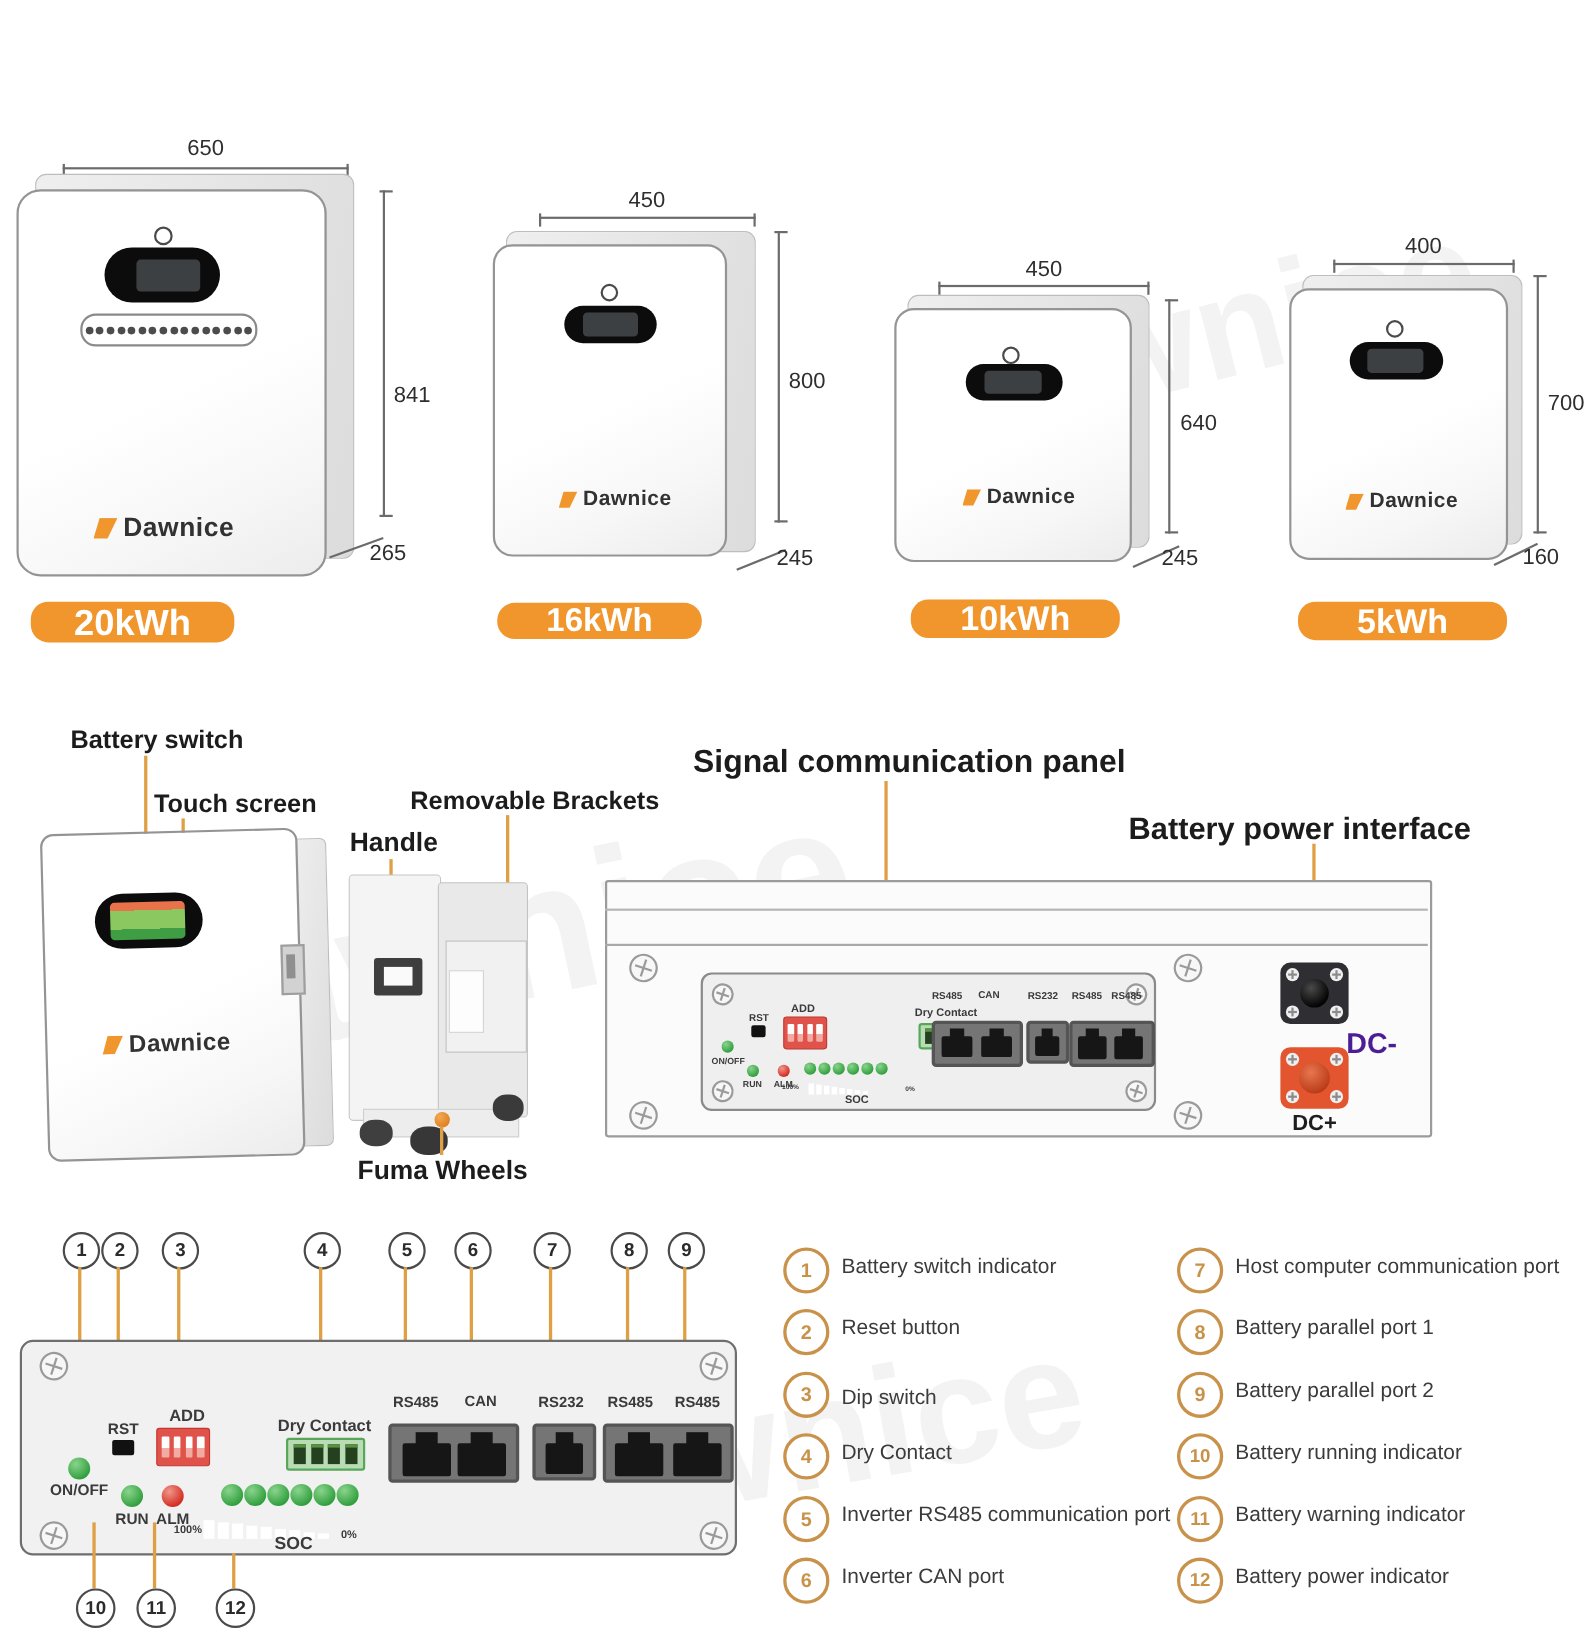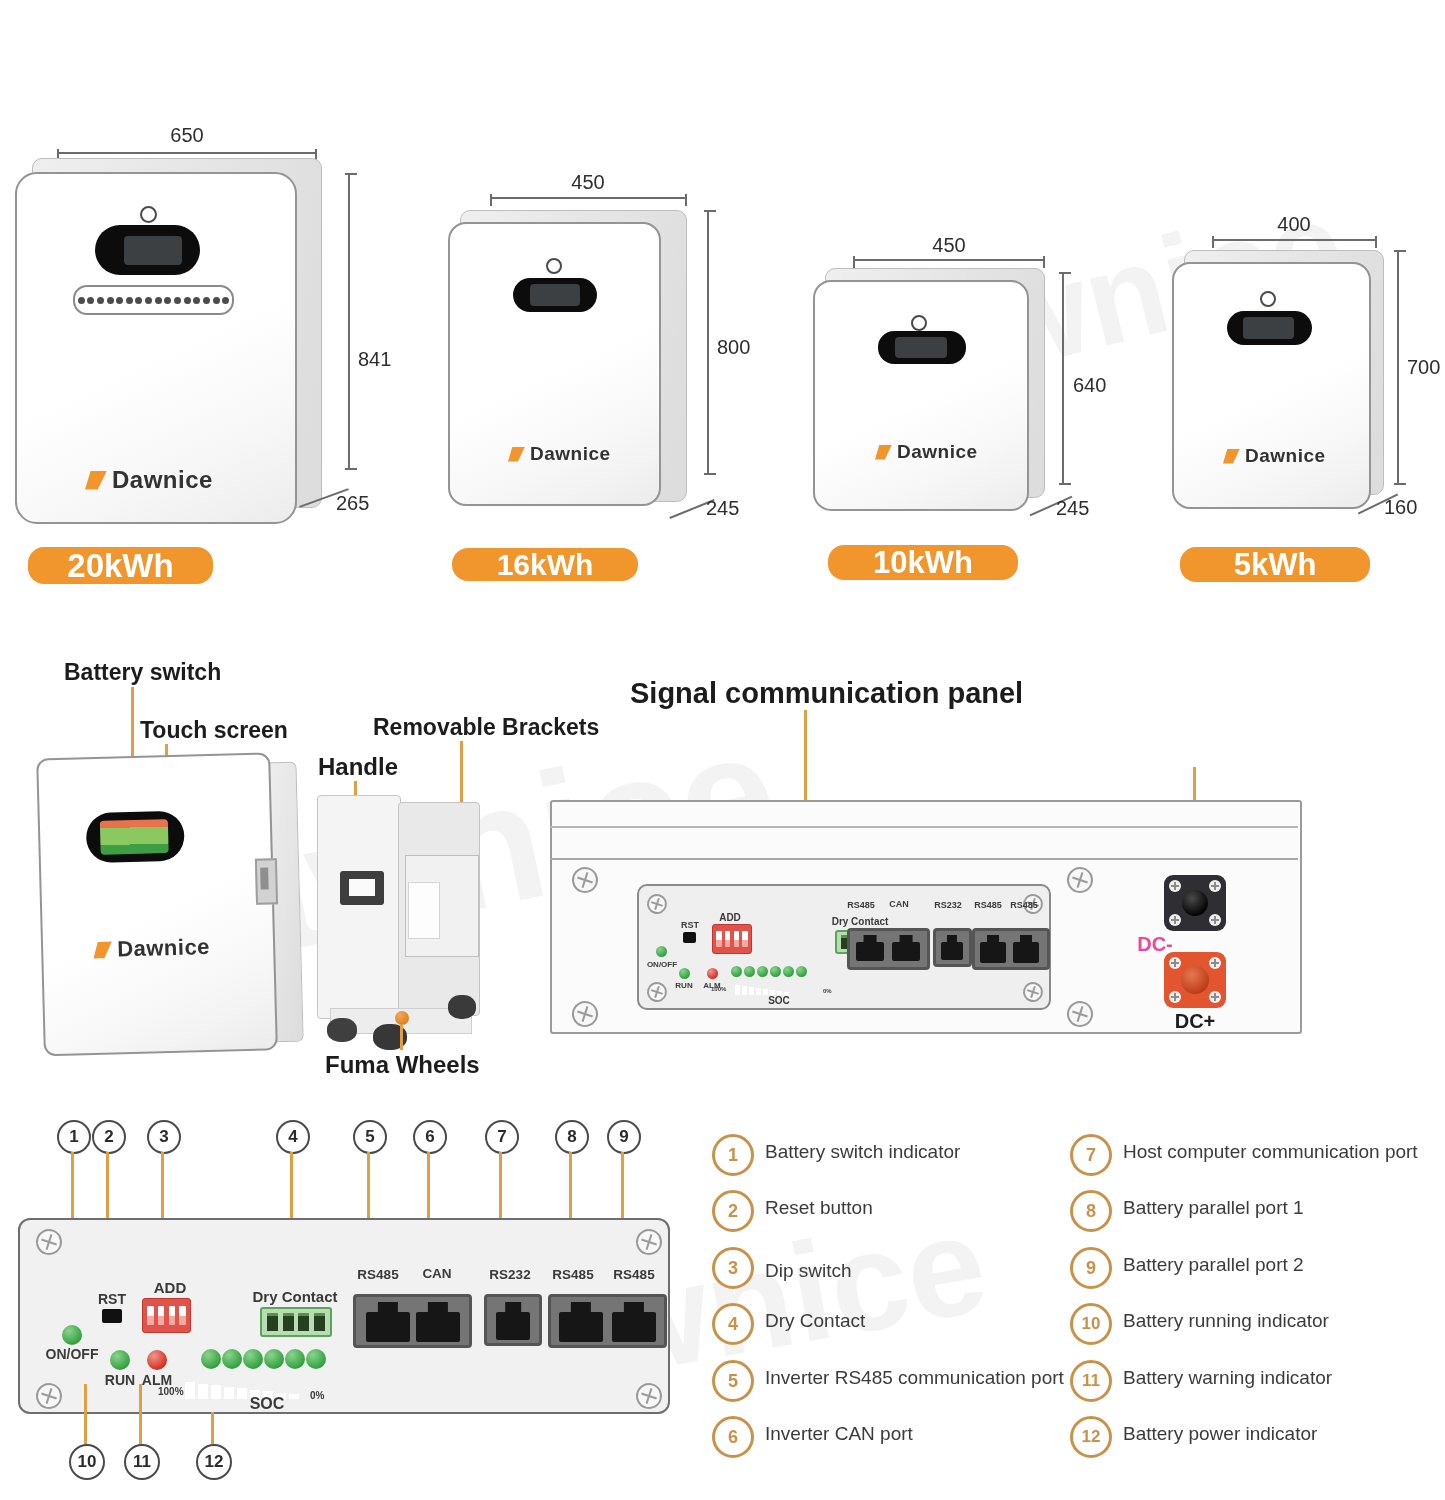--- a/index.html
+++ b/index.html
@@ -232,20 +232,21 @@
     <div class="abs" style="left:131px;top:215px;width:28px;height:24px;background:#3a3a3a;border-radius:45%"></div>
   </div>
 
   <div class="abs cdot" style="left:395px;top:1011px"></div>
   <div class="abs cline" style="left:400px;top:1024px;height:26px"></div>
   <div class="abs featlab" style="left:325px;top:1051px;font-size:24px">Fuma Wheels</div>
 
   <div class="abs featlab" style="left:630px;top:677px;font-size:29px">Signal communication panel</div>
   <div class="abs cline" style="left:804px;top:710px;height:174px"></div>
   <div class="abs cdot" style="left:799px;top:883px"></div>
+  <div class="abs featlab" style="left:1026px;top:738px;font-size:28px">Battery power interface</div>
   <div class="abs cline" style="left:1193px;top:767px;height:121px"></div>
   <div class="abs cdot" style="left:1188px;top:886px"></div>
 
   <div class="abs" style="left:550px;top:800px;width:748px;height:230px;background:#fbfbfb;border:2px solid #9b9b9b;border-radius:3px"></div>
   <div class="abs" style="left:550px;top:826px;width:748px;border-top:2px solid #b5b5b5"></div>
   <div class="abs" style="left:550px;top:858px;width:748px;border-top:2px solid #a8a8a8"></div>
   <div class="abs screw" style="left:572px;top:867px;width:22px;height:22px"></div>
   <div class="abs screw" style="left:1067px;top:867px;width:22px;height:22px"></div>
   <div class="abs screw" style="left:572px;top:1001px;width:22px;height:22px"></div>
   <div class="abs screw" style="left:1067px;top:1001px;width:22px;height:22px"></div>
@@ -314,21 +315,21 @@
     <div class="abs dlab ctr" style="left:120px;top:109px;width:40px;font-size:10px">SOC</div>
   </div>
 
   <div class="abs dcb" style="left:1164px;top:875px;width:62px;height:56px;background:#2f2f33">
     <span class="abs dcscrew" style="left:5px;top:5px;width:12px;height:12px"></span>
     <span class="abs dcscrew" style="left:45px;top:5px;width:12px;height:12px"></span>
     <span class="abs dcscrew" style="left:5px;top:39px;width:12px;height:12px"></span>
     <span class="abs dcscrew" style="left:45px;top:39px;width:12px;height:12px"></span>
     <span class="abs" style="left:18px;top:15px;width:26px;height:26px;border-radius:50%;background:radial-gradient(circle at 38% 32%,#4a4a4a,#050505 70%)"></span>
   </div>
-  <div class="abs dlab ctr" style="left:1124px;top:933px;width:62px;font-size:20px;color:#ec4899">DC-</div>
+  <div class="abs dlab ctr" style="left:1216px;top:933px;width:62px;font-size:26px;color:#4c1d95">DC-</div>
   <div class="abs dcb" style="left:1164px;top:952px;width:62px;height:56px;background:#E2552F">
     <span class="abs dcscrew" style="left:5px;top:5px;width:12px;height:12px"></span>
     <span class="abs dcscrew" style="left:45px;top:5px;width:12px;height:12px"></span>
     <span class="abs dcscrew" style="left:5px;top:39px;width:12px;height:12px"></span>
     <span class="abs dcscrew" style="left:45px;top:39px;width:12px;height:12px"></span>
     <span class="abs" style="left:17px;top:14px;width:28px;height:28px;border-radius:50%;background:radial-gradient(circle at 38% 32%,#e8764f,#b93c17 75%)"></span>
   </div>
   <div class="abs dlab ctr" style="left:1164px;top:1010px;width:62px;font-size:20px;color:#1e1e1e">DC+</div>
 
   <div class="abs co ctr" style="left:57px;top:1120px;width:30px;height:30px;font-size:17px">1</div>

